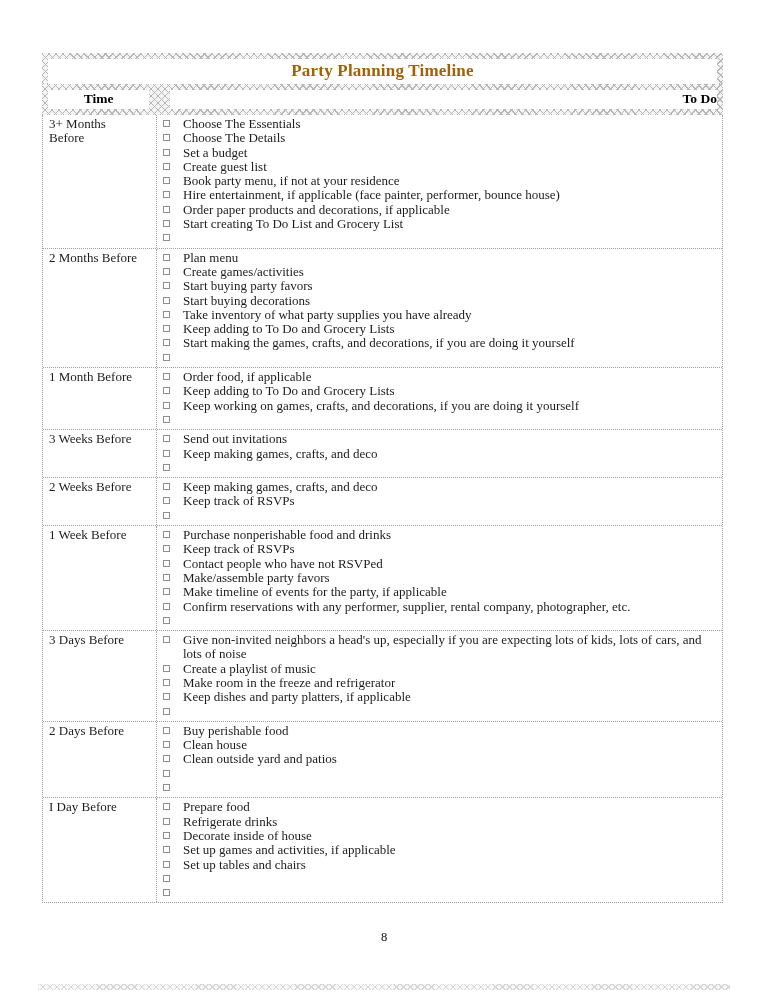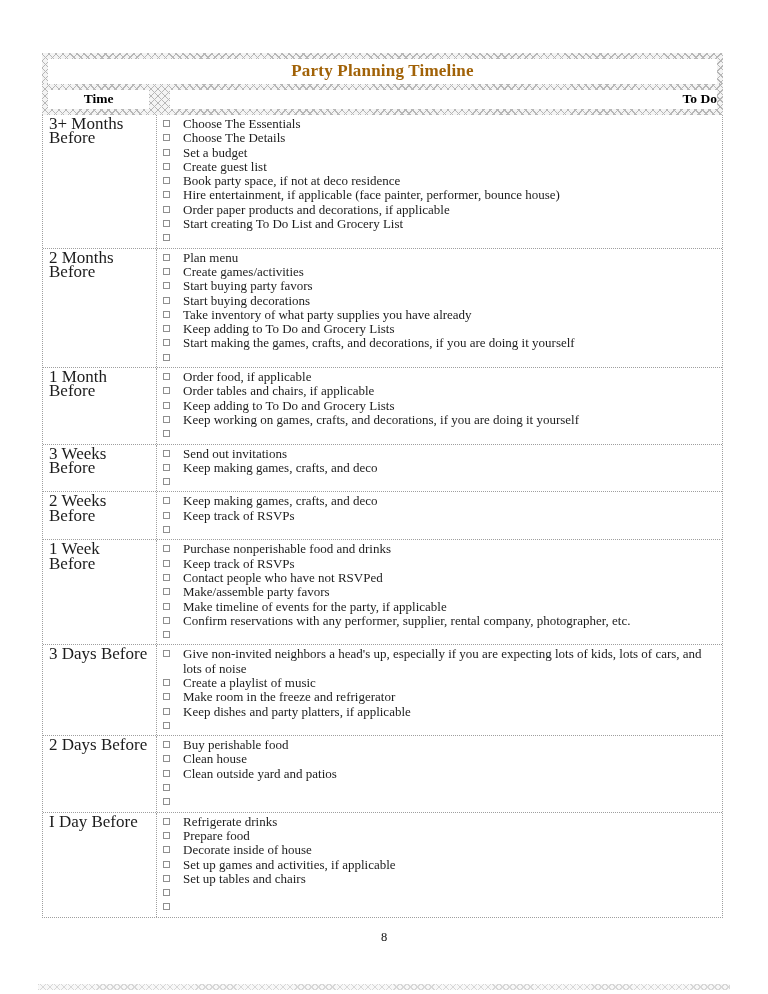--- a/index.html
+++ b/index.html
@@ -42,21 +42,21 @@
     background:#fff;
   }
   .row {
     display:grid; grid-template-columns:114px 1fr;
     border-bottom:1px dotted #9f9f9f;
   }
   .row:last-child { border-bottom:none; }
   .time-cell {
     border-right:1px dotted #9f9f9f;
     padding:2px 6px 2px 6px;
-    font-size:17px; line-height:14.3px;
+    font-size:13px; line-height:14.3px;
     white-space:pre-line;
     font-family:Liberation Serif, serif;
   }
   .todo-cell { padding:2px 4px 2px 6px; }
   .item { display:flex; align-items:flex-start; min-height:14.3px; }
   .checkbox {
     flex:none; width:7px; height:7px;
     border:1px solid #8f8f8f; background:#fff;
     margin:3px 13px 0 0;
   }
@@ -106,21 +106,21 @@
           <div class="item">
             <span class="checkbox"></span>
             <span class="item-text">Set a budget</span>
           </div>
           <div class="item">
             <span class="checkbox"></span>
             <span class="item-text">Create guest list</span>
           </div>
           <div class="item">
             <span class="checkbox"></span>
-            <span class="item-text">Book party space, if not at deco residence</span>
+            <span class="item-text">Book party menu, if not at your residence</span>
           </div>
           <div class="item">
             <span class="checkbox"></span>
             <span class="item-text">Hire entertainment, if applicable (face painter, performer, bounce house)</span>
           </div>
           <div class="item">
             <span class="checkbox"></span>
             <span class="item-text">Order paper products and decorations, if applicable</span>
           </div>
           <div class="item">
@@ -172,24 +172,20 @@
       </div>
       <div class="row">
         <div class="time-cell">1 Month Before</div>
         <div class="todo-cell">
           <div class="item">
             <span class="checkbox"></span>
             <span class="item-text">Order food, if applicable</span>
           </div>
           <div class="item">
             <span class="checkbox"></span>
-            <span class="item-text">Order tables and chairs, if applicable</span>
-          </div>
-          <div class="item">
-            <span class="checkbox"></span>
             <span class="item-text">Keep adding to To Do and Grocery Lists</span>
           </div>
           <div class="item">
             <span class="checkbox"></span>
             <span class="item-text">Keep working on games, crafts, and decorations, if you are doing it yourself</span>
           </div>
           <div class="item">
             <span class="checkbox"></span>
             <span class="item-text"></span>
           </div>
@@ -310,28 +306,28 @@
             <span class="checkbox"></span>
             <span class="item-text"></span>
           </div>
         </div>
       </div>
       <div class="row">
         <div class="time-cell">I Day Before</div>
         <div class="todo-cell">
           <div class="item">
             <span class="checkbox"></span>
+            <span class="item-text">Prepare food</span>
+          </div>
+          <div class="item">
+            <span class="checkbox"></span>
             <span class="item-text">Refrigerate drinks</span>
           </div>
           <div class="item">
             <span class="checkbox"></span>
-            <span class="item-text">Prepare food</span>
-          </div>
-          <div class="item">
-            <span class="checkbox"></span>
             <span class="item-text">Decorate inside of house</span>
           </div>
           <div class="item">
             <span class="checkbox"></span>
             <span class="item-text">Set up games and activities, if applicable</span>
           </div>
           <div class="item">
             <span class="checkbox"></span>
             <span class="item-text">Set up tables and chairs</span>
           </div>

